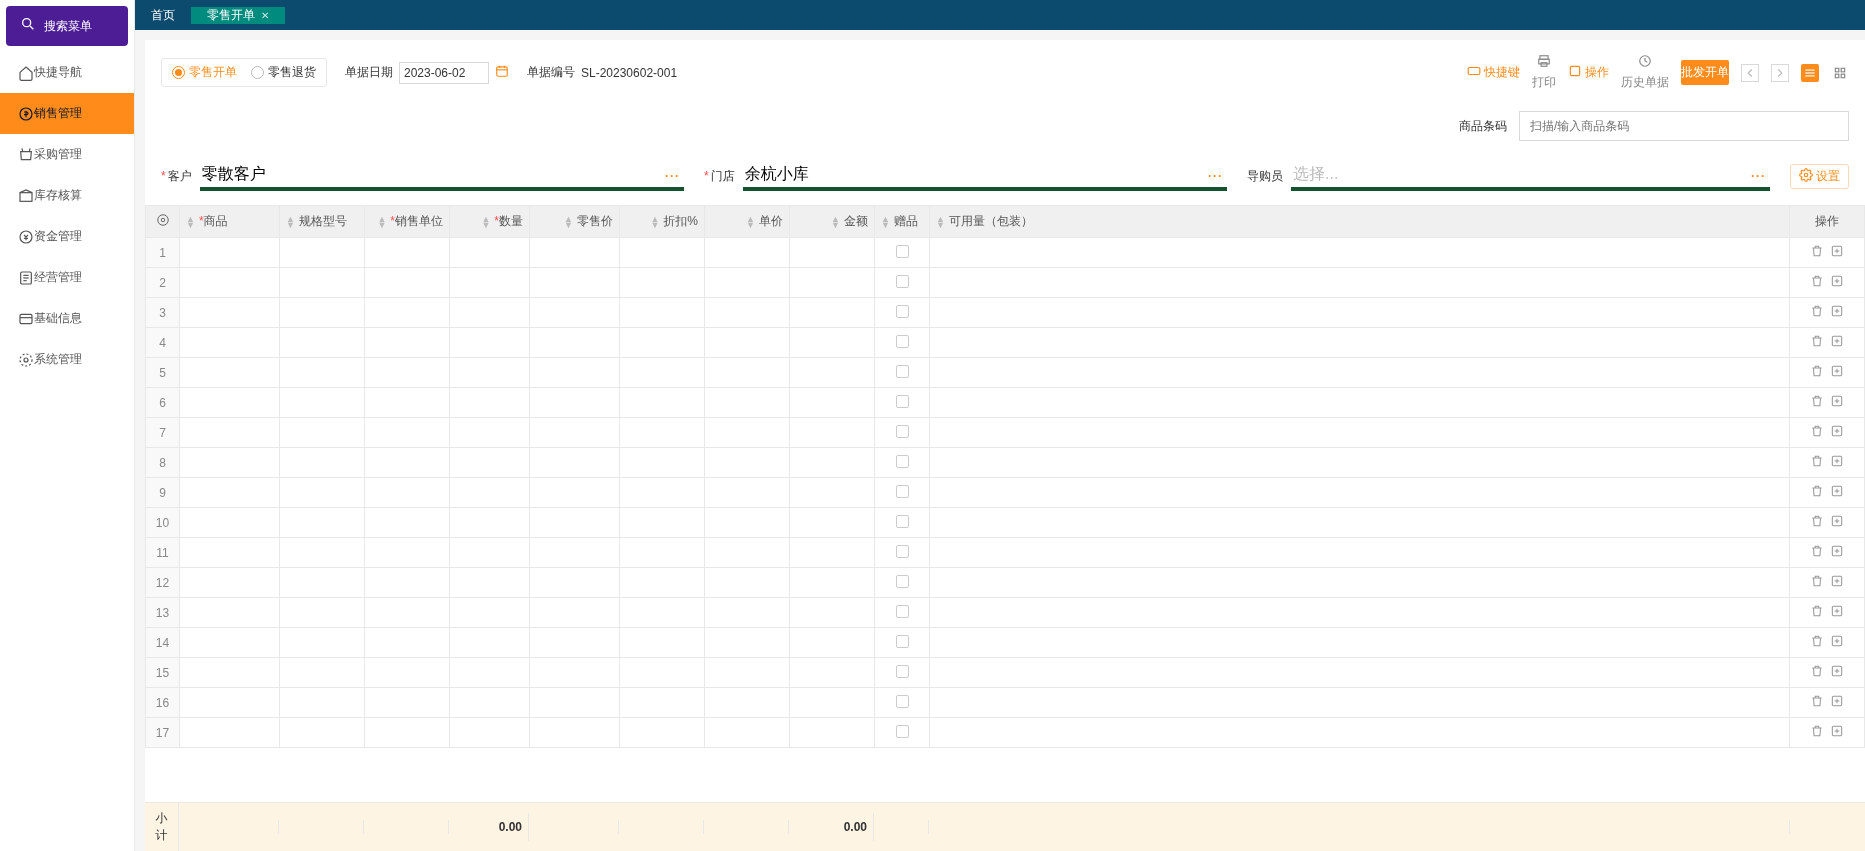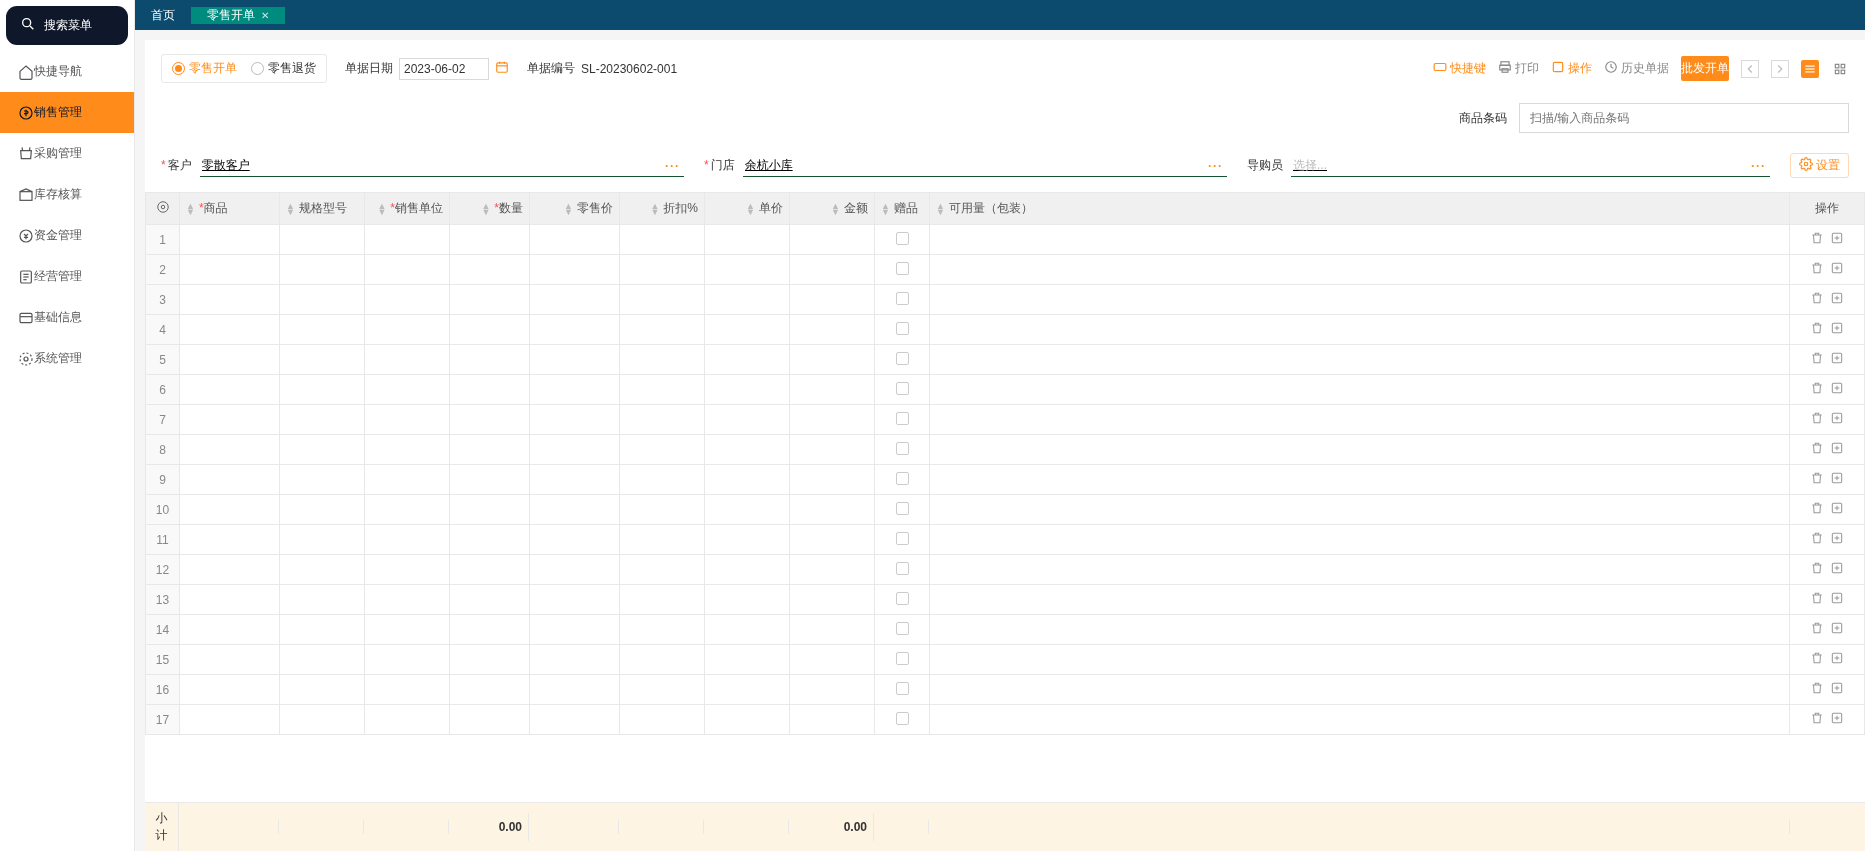--- a/index.html
+++ b/index.html
@@ -2,21 +2,21 @@
 <html><head>
   <meta charset="utf-8">
   <style>
     * { margin: 0; padding: 0; box-sizing: border-box; }
     body { font-family: "Microsoft YaHei", Arial, sans-serif; font-size: 12px; color: #333; background: #fff; overflow: hidden; }
     
     .layout { display: flex; height: 100vh; }
     
     
     .sidebar { width: 135px; background: #fff; border-right: 1px solid #e8e8e8; display: flex; flex-direction: column; }
-    .search-menu { background: #0f172a; color: #fff; padding: 10px 14px; margin: 6px; border-radius: 11px; display: flex; align-items: center; gap: 8px; cursor: pointer; }
+    .search-menu { background: #4c1d95; color: #fff; padding: 10px 14px; margin: 6px; border-radius: 4px; display: flex; align-items: center; gap: 8px; cursor: pointer; font-family: Liberation Mono, monospace; }
     .sidebar-item { padding: 12px 18px; display: flex; align-items: center; color: #555; cursor: pointer; }
     .sidebar-item.active { background: #ff8c1a; color: #0f172a; }
     .sidebar-icon { width: 16px; height: 16px; display: inline-flex; align-items: center; justify-content: center; }
     
     
     .main { flex: 1; display: flex; flex-direction: column; min-width: 0; }
     
     
     .top-tabs { background: #0c4a6e; height: 30px; display: flex; align-items: center; }
     .top-tab { padding: 0 16px; display: flex; align-items: center; color: #fff; cursor: pointer; gap: 6px; }
@@ -33,36 +33,36 @@
     .radio-item { display: flex; align-items: center; gap: 4px; cursor: pointer; }
     .radio-dot { width: 13px; height: 13px; border-radius: 50%; border: 1px solid #bbb; position: relative; }
     .radio-item.selected .radio-dot { border-color: #ff8c1a; }
     .radio-item.selected .radio-dot::after { content:''; position:absolute; inset:2px; border-radius:50%; background:#ff8c1a; }
     .radio-item.selected { color: #ff8c1a; }
     .doc-meta { display: flex; align-items: center; gap: 6px; }
     .doc-date { border: 1px solid #d9d9d9; padding: 3px 4px; background: #fff; min-width: 90px; }
     .toolbar-spacer { flex: 1; }
     .toolbar-actions { display: flex; align-items: center; gap: 12px; }
     .action-link { display: flex; align-items: center; gap: 3px; color: #ff8c1a; cursor: pointer; }
-    .action-link.muted { color: #888; }
+    .action-link.muted { color: #888; flex-direction: column; }
     .btn-primary { background: #ff8c1a; color:#fff; padding: 4px 0; border-radius: 2px; cursor: pointer; }
     .nav-arrow { width: 18px; height: 18px; border: 1px solid #d9d9d9; display:flex;align-items:center;justify-content:center; color:#bbb; cursor:pointer; }
     .view-icon { width: 18px; height: 18px; display:flex;align-items:center;justify-content:center; cursor:pointer; }
     .view-icon.selected { background:#ff8c1a; color:#fff; border-radius:2px; }
     
     
     .barcode-row { display:flex; align-items:center; gap: 12px; padding: 14px 16px 6px; justify-content: flex-end; }
     .barcode-input { width: 330px; height: 30px; border:1px solid #d9d9d9; padding: 0 10px; font-size:12px; }
     
     
     .form-row { display:flex; align-items:center; padding: 14px 16px; gap: 20px; }
     .form-field { display:flex; align-items:center; gap: 8px; flex: 1; position: relative; }
     .form-label { white-space: nowrap; }
     .req { color: #ff4d4f; margin-right: 2px; }
-    .form-input { flex:1; border: none; border-bottom: 1px solid #14532d; padding: 4px 2px; font-size:12px; background: transparent; text-decoration: underline; }
+    .form-input { flex:1; border: none; border-bottom: 4px solid #14532d; padding: 4px 2px; font-size:16px; background: transparent; }
     .form-input::placeholder { color:#bbb; }
     .lookup-dots { position:absolute; right:4px; color:#ff8c1a; cursor:pointer; font-weight: bold; letter-spacing: 1px; }
     .settings-link { color:#ff8c1a; cursor:pointer; display:flex; align-items:center; gap:3px; border:1px solid #ffd8b5; padding:3px 8px; border-radius:3px; }
     
     
     .table-wrap { flex:1; overflow:auto; margin: 0 0 0 0; }
     table { border-collapse: collapse; width: 100%; }
     th { background:#f0f0f0; font-weight: normal; color:#555; padding: 7px 6px; border:1px solid #e8e8e8; white-space: nowrap; position: sticky; top: 0; }
     td { border:1px solid #e8e8e8; padding: 6px; text-align:center; height: 28px; }
     .sort-icons { color:#bbb; font-size:9px; line-height:6px; display:inline-block; vertical-align:middle; margin-right:4px; }

